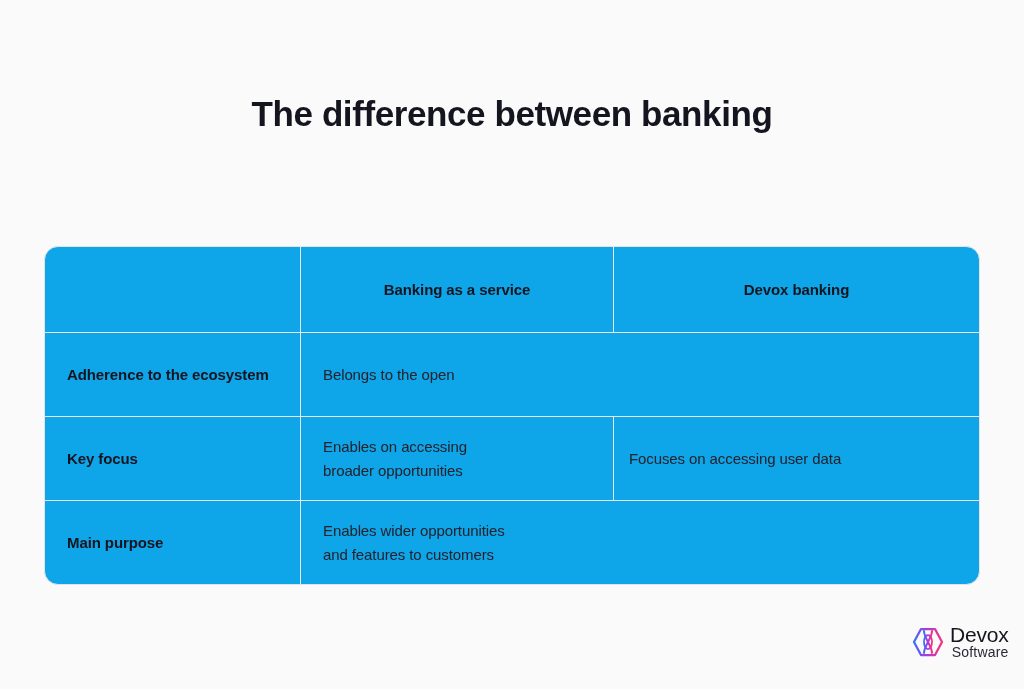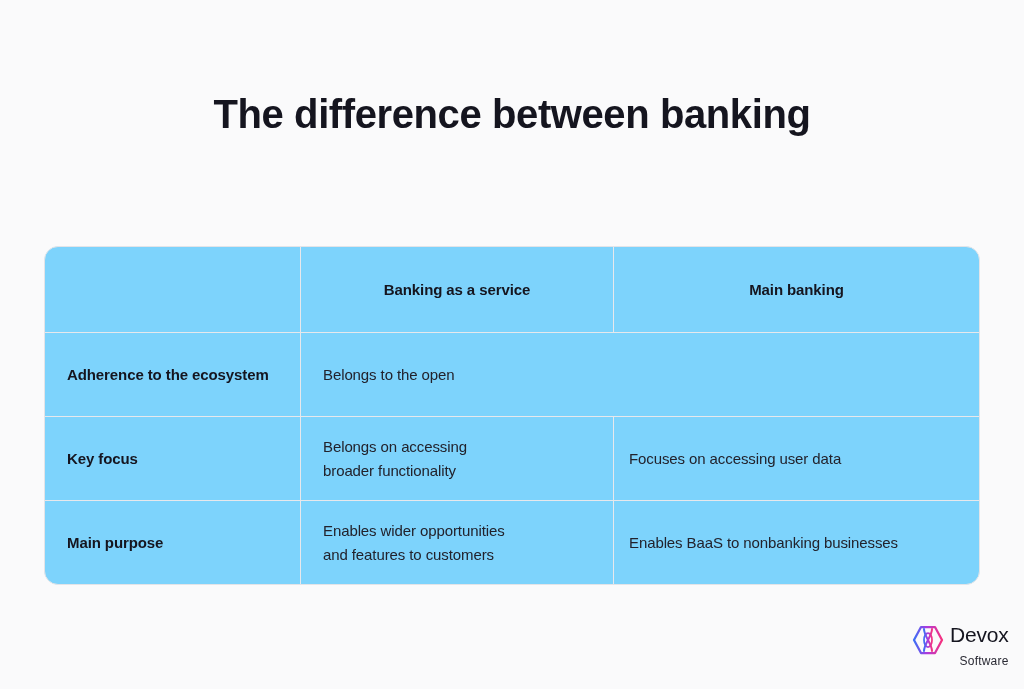--- a/index.html
+++ b/index.html
@@ -18,37 +18,37 @@
   }
 
   
   .title-block {
     width: 100%;
     text-align: center;
     padding-top: 85px;
   }
 
   .title-line {
-    font-size: 40px;
+    font-size: 35px;
     font-weight: 700;
     letter-spacing: -0.4px;
     color: #15151F;
     line-height: 58px;
     white-space: nowrap;
   }
 
   
   .table-wrap {
     position: absolute;
     left: 44px;
     top: 246px;
     width: 936px;
     border: 1px solid #E3E4E8;
     border-radius: 14px;
-    background: #7dd3fc;
+    background: #0ea5e9;
     overflow: hidden;
   }
 
   .row {
     display: flex;
     width: 100%;
     border-bottom: 1px solid #E7E8EC;
   }
   .row:last-child { border-bottom: none; }
 
@@ -94,20 +94,21 @@
   }
 
   .body-text .ln { display: block; }
 
   
   .logo {
     position: absolute;
     left: 912px;
     top: 624px;
     display: flex;
+    align-items: center;
     gap: 6px;
   }
 
   .logo-mark {
     width: 32px;
     height: 32px;
     display: block;
   }
 
   .logo-text {
@@ -119,45 +120,45 @@
 
   .logo-name {
     font-size: 21px;
     font-weight: 400;
     color: #15151F;
     letter-spacing: -0.2px;
     line-height: 21px;
   }
 
   .logo-sub {
-    font-size: 12px;
+    font-size: 14px;
     font-weight: 400;
     color: #2A2A34;
     letter-spacing: 0.2px;
-    margin-top: 10px;
+    margin-top: 0;
   }
 </style>
 </head>
 <body>
 
 <div class="title-block">
   <div class="title-line">The difference between banking</div>
 </div>
 
 <div class="table-wrap">
 
   <div class="row header-row">
     <div class="cell col-0">
       <span class="header-cell-text"></span>
     </div>
     <div class="cell col-1">
       <span class="header-cell-text">Banking as a service</span>
     </div>
     <div class="cell col-2">
-      <span class="header-cell-text">Main banking</span>
+      <span class="header-cell-text">Devox banking</span>
     </div>
   </div>
 
   <div class="row">
     <div class="cell col-0">
       <div class="label-text">
         <span class="ln">Adherence</span>
         <span class="ln">to the ecosystem</span>
       </div>
     </div>
@@ -169,46 +170,41 @@
   </div>
 
   <div class="row">
     <div class="cell col-0">
       <div class="label-text">
         <span class="ln">Key focus</span>
       </div>
     </div>
     <div class="cell col-1">
       <div class="body-text">
-        <span class="ln">Belongs on accessing</span>
-        <span class="ln">broader functionality</span>
+        <span class="ln">Enables on accessing</span>
+        <span class="ln">broader opportunities</span>
       </div>
     </div>
     <div class="cell col-2">
       <div class="body-text">
         <span class="ln">Focuses on accessing user data</span>
       </div>
     </div>
   </div>
 
   <div class="row">
     <div class="cell col-0">
       <div class="label-text">
         <span class="ln">Main purpose</span>
       </div>
     </div>
     <div class="cell col-1">
       <div class="body-text">
         <span class="ln">Enables wider opportunities</span>
         <span class="ln">and features to customers</span>
-      </div>
-    </div>
-    <div class="cell col-2">
-      <div class="body-text">
-        <span class="ln">Enables BaaS to nonbanking businesses</span>
       </div>
     </div>
   </div>
 
 </div>
 
 <div class="logo">
   <span>
     <svg class="logo-mark" viewBox="0 0 64 64" xmlns="http://www.w3.org/2000/svg">
       <defs>

